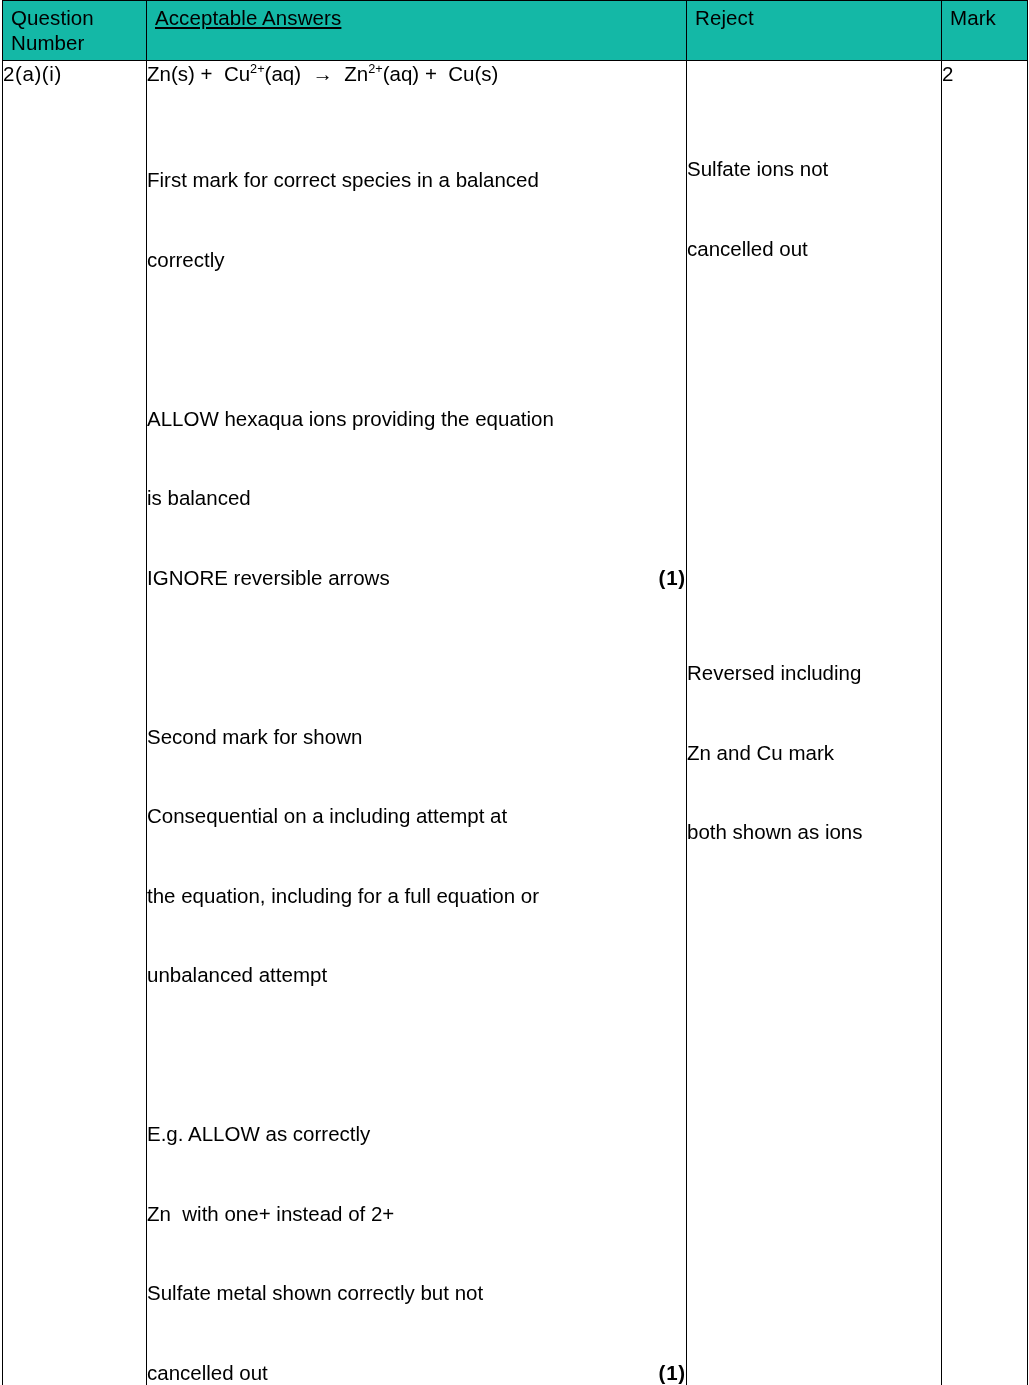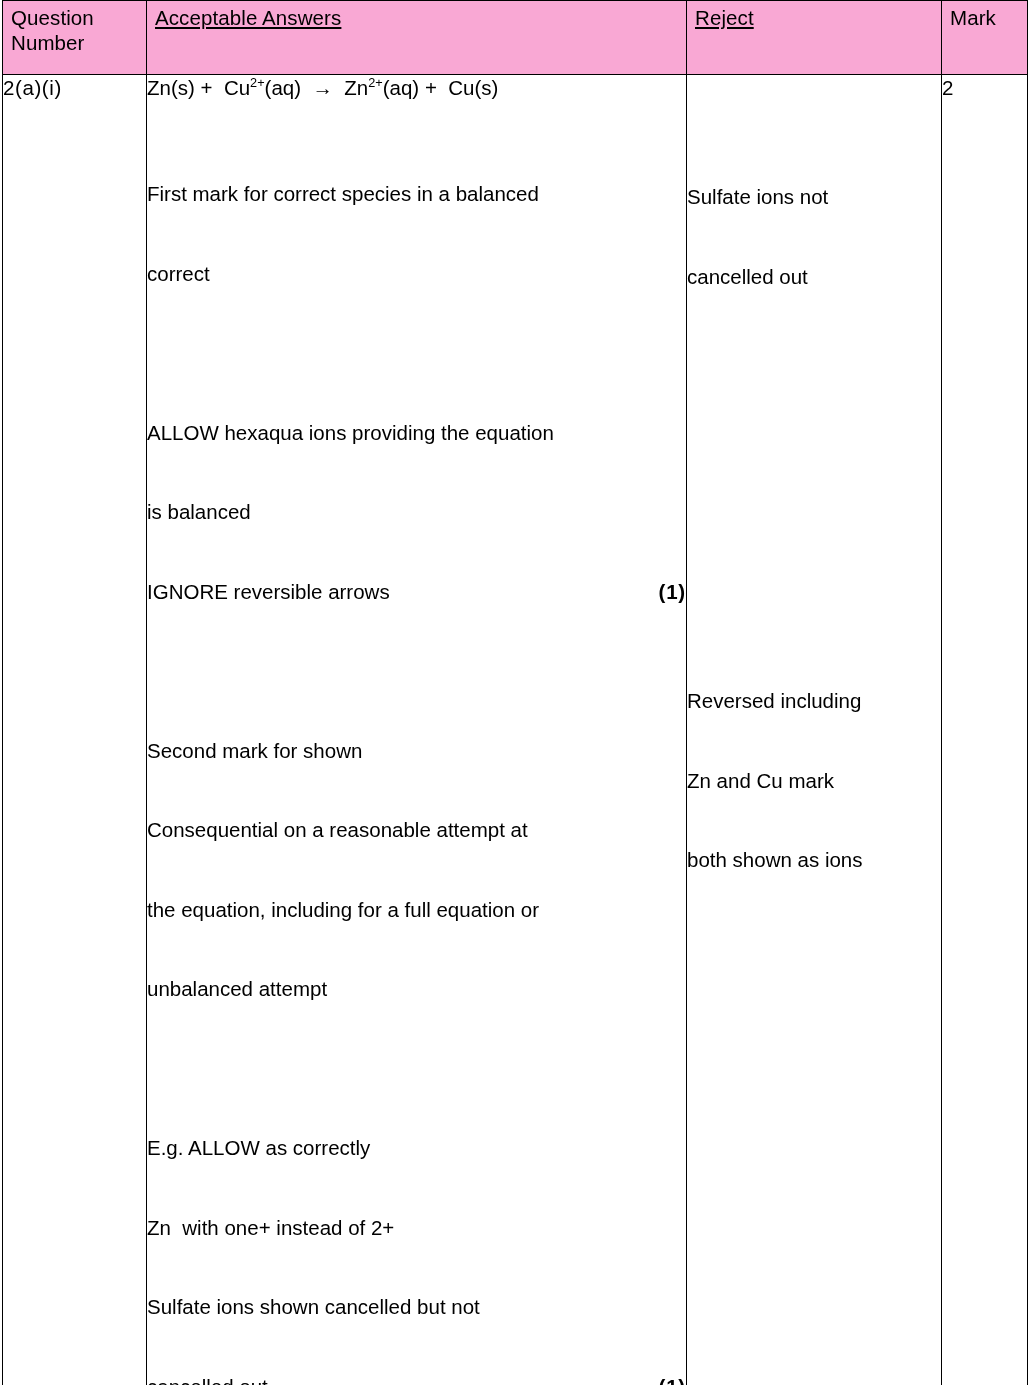--- a/index.html
+++ b/index.html
@@ -39,29 +39,29 @@
   }
 
   
   col.c-qnum   { width: 144px; }
   col.c-answer { width: 540px; }
   col.c-reject { width: 255px; }
   col.c-mark   { width: 86px;  }
 
   
   tr.hdr th {
-    background: #f9a8d4;
+    background: #14b8a6;
     font-size: 20.5px;
     line-height: 25px;
-    padding: 4px 8px 19px 8px;
+    padding: 4px 8px 5px 8px;
     letter-spacing: 0.1px;
   }
   th.hdr-qnum  { padding-left: 10px; }
   th.hdr-ans   { padding-left: 10px; text-decoration: underline; }
-  th.hdr-rej   { padding-left: 11px; text-decoration: underline; }
+  th.hdr-rej   { padding-left: 11px; }
   th.hdr-mark  { padding-left: 10px; }
   .hdr-line { display: block; white-space: pre; }
 
   
   td.cell {
     font-size: 20.5px;
     line-height: 26.5px;
     padding: 5px 9px 6px 10px;
   }
   td.qnum {
@@ -100,21 +100,21 @@
     white-space: nowrap;
   }
 
   sup {
     font-size: 0.62em;
     vertical-align: super;
     line-height: 0;
   }
 
   
-  .rej-top  { display: block; padding-top: 56px; }
+  .rej-top  { display: block; padding-top: 42px; }
   .rej-low  { display: block; padding-top: 292px; }
 </style>
 </head>
 <body>
 
 <div class="page">
 
   <table class="ms-table">
     <colgroup>
       <col class="c-qnum">
@@ -134,43 +134,43 @@
       </tr>
       <tr class="body-1">
         <td class="cell qnum">2(a)(i)</td>
 
         <td class="cell answer">
           <span class="ln"><span>Zn(s) +  Cu</span><sup>2+</sup><span>(aq)  →  Zn</span><sup>2+</sup><span>(aq) +  Cu(s)</span></span>
           <span class="spacer"></span>
 
           <span class="blk">
             <span class="ln">First mark for correct species in a balanced</span>
-            <span class="ln">correct</span>
+            <span class="ln">correctly</span>
           </span>
           <span class="spacer"></span>
 
           <span class="blk">
             <span class="ln">ALLOW hexaqua ions providing the equation</span>
             <span class="ln">is balanced</span>
             <span class="ln"><span>IGNORE reversible arrows</span><span class="flag">(1)</span></span>
           </span>
           <span class="spacer"></span>
 
           <span class="blk">
             <span class="ln">Second mark for shown</span>
-            <span class="ln">Consequential on a reasonable attempt at</span>
+            <span class="ln">Consequential on a including attempt at</span>
             <span class="ln">the equation, including for a full equation or</span>
             <span class="ln">unbalanced attempt</span>
           </span>
           <span class="spacer"></span>
 
           <span class="blk">
             <span class="ln">E.g. ALLOW as correctly</span>
             <span class="ln">Zn  with one+ instead of 2+</span>
-            <span class="ln">Sulfate ions shown cancelled but not</span>
+            <span class="ln">Sulfate metal shown correctly but not</span>
             <span class="ln"><span>cancelled out</span><span class="flag">(1)</span></span>
           </span>
         </td>
 
         <td class="cell reject">
           <span class="rej-top blk">
             <span class="ln">Sulfate ions not</span>
             <span class="ln">cancelled out</span>
           </span>
           <span class="rej-low blk">

